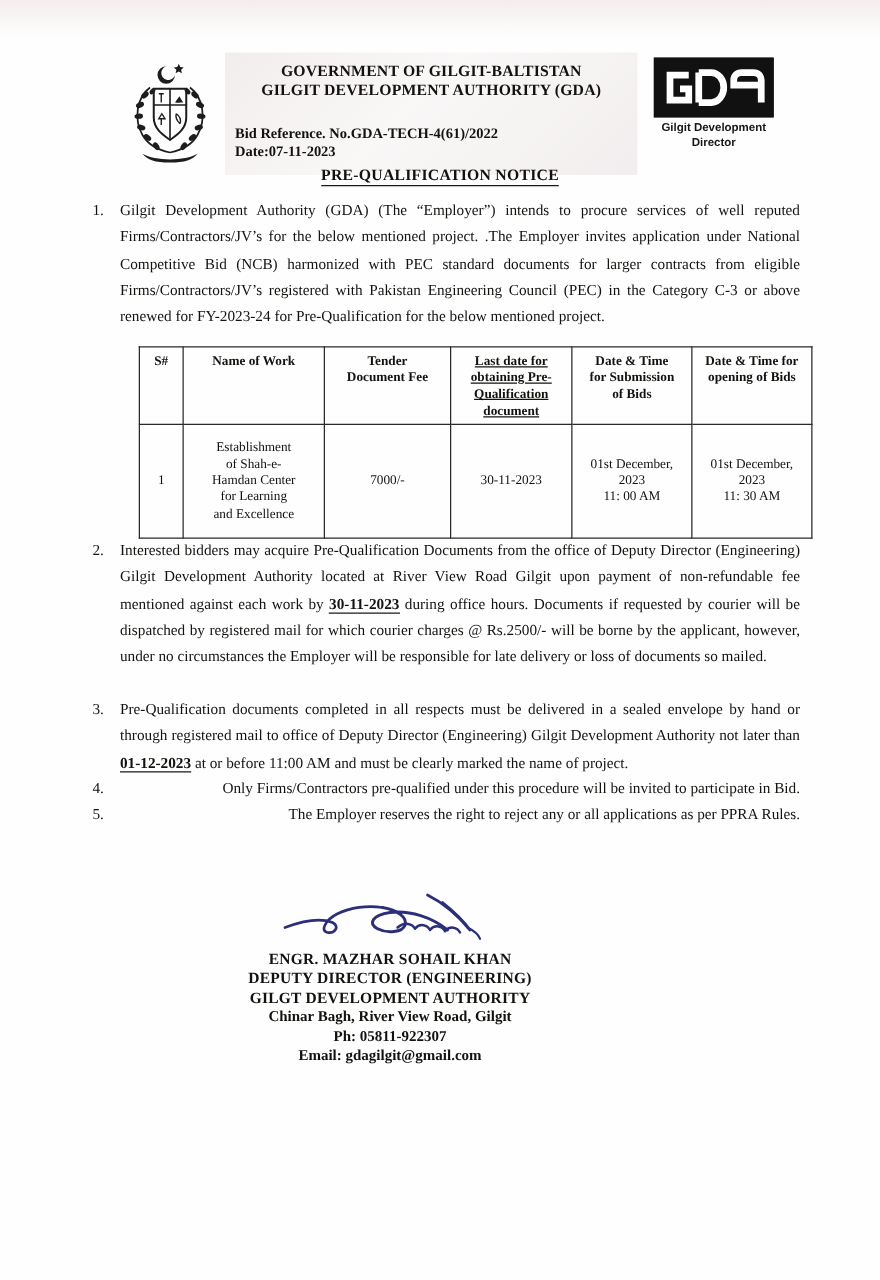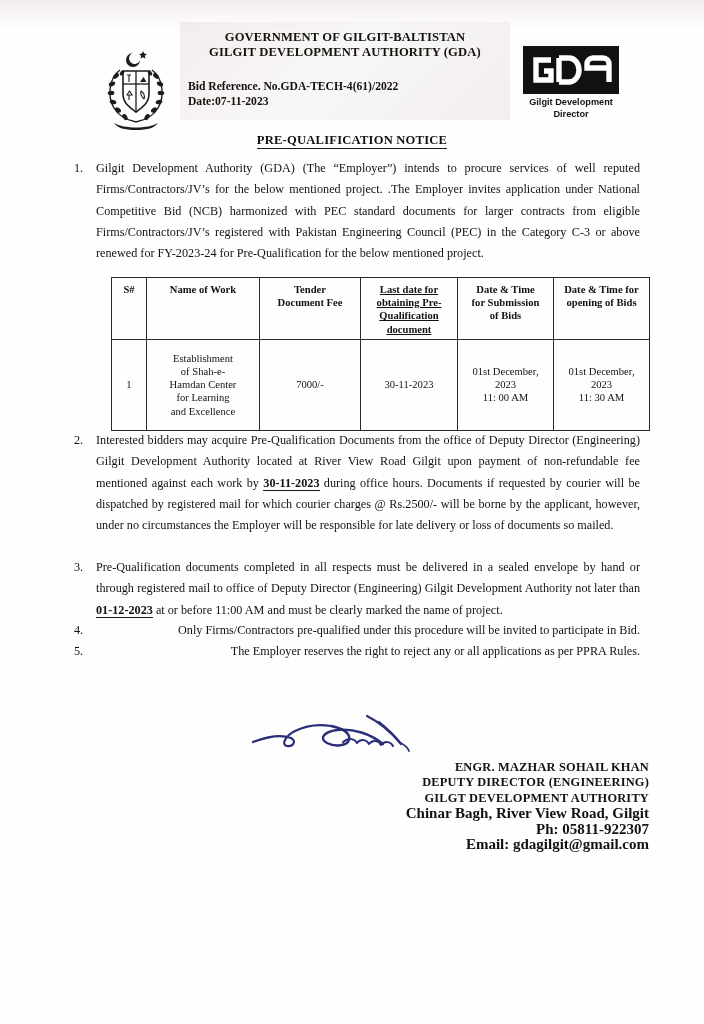--- a/index.html
+++ b/index.html
@@ -46,21 +46,21 @@
     width: 704px;
     height: 112px;
   }
   #emblem {
     position: absolute;
     left: 96px; top: 22px;
     width: 80px; height: 92px;
   }
   #header-center {
     position: absolute;
-    left: 180px; top: 4px;
+    left: 180px; top: 24px;
     width: 330px;
     height: 98px;
     background: linear-gradient(135deg, rgba(226,214,214,0.42), rgba(238,232,230,0.30) 45%, rgba(222,210,212,0.38));
   }
   #gov-title {
     text-align: center;
     font-weight: bold;
     font-size: 12.6px;
     letter-spacing: 0.15px;
     line-height: 15px;
@@ -184,37 +184,36 @@
   .col-sub   { width: 91px; }
   .col-open  { width: 91px; }
   .cell-multiline { white-space: pre-line; }
 
   
   #signature-block {
     position: absolute;
     left: 0;
     top: 712px;
     width: 624px;
-    text-align: right;
-    margin-left: 25px;
+    text-align: center;
   }
   #signature-mark {
     width: 180px;
     height: 48px;
     margin: 0 auto;
   }
   .sig-line-strong {
     font-weight: bold;
     font-size: 12.4px;
     line-height: 15.4px;
     letter-spacing: 0.2px;
   }
   .sig-line-sub {
     font-weight: bold;
-    font-size: 15px;
+    font-size: 12px;
     line-height: 15.4px;
   }
 </style>
 </head>
 <body>
 
 <div id="page">
 
   <div id="scan-tint-top"></div>
   <div id="scan-tint-bottom"></div>

